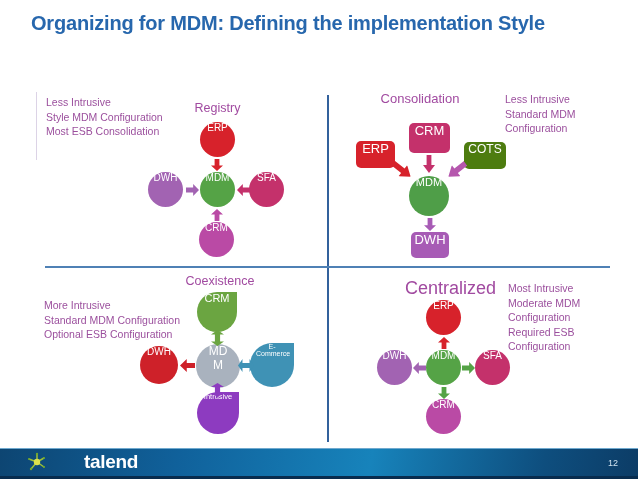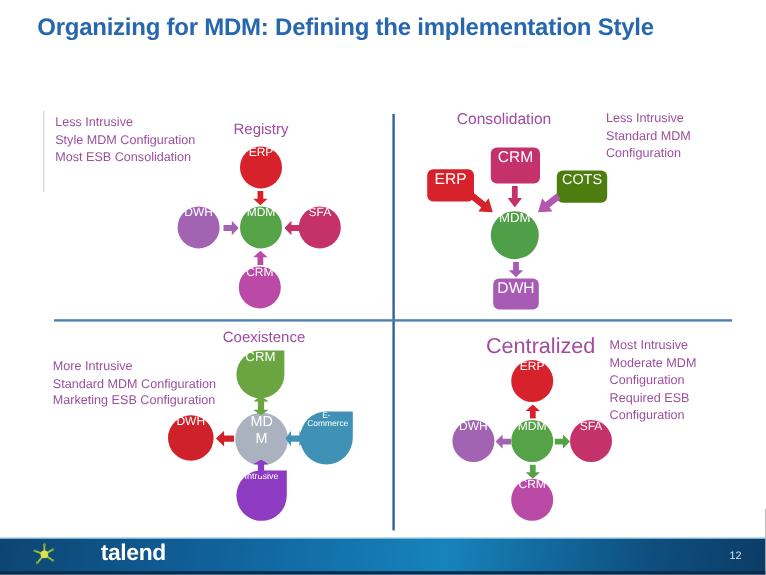--- a/index.html
+++ b/index.html
@@ -111,21 +111,21 @@
     <div class="arrow arr-d" style="left:423px; top:155px; width:12px; height:18px; background:#C4316B;"></div>
     <div class="arrow arr-l" style="left:446px; top:163px; width:22px; height:14px; background:#B557AD; transform:rotate(-38deg);"></div>
     <div class="arrow arr-d" style="left:424px; top:218px; width:12px; height:13px; background:#A75BB5;"></div>
   </div>
 
   <div>
     <div class="q-label" style="left:175px; top:274px; width:90px; font-size:12.5px;">Coexistence</div>
     <div class="q-notes" style="left:44px; top:298px;">
       <div>More Intrusive</div>
       <div>Standard MDM Configuration</div>
-      <div>Marketing ESB Configuration</div>
+      <div>Optional ESB Configuration</div>
     </div>
 
     <div class="node tear" style="left:197px; top:292px; width:40px; height:40px; background:#6BA541; font-size:11px;">
         <span>CRM</span>
       </div>
     <div class="node circ" style="left:196px; top:344px; width:44px; height:44px; background:#A9B2BE; font-size:12px;">
         <span class="wrap-tight" style="width:24px;">MDM</span>
       </div>
     <div class="node circ" style="left:140px; top:346px; width:38px; height:38px; background:#CE2129; font-size:10px;">
         <span>DWH</span>

